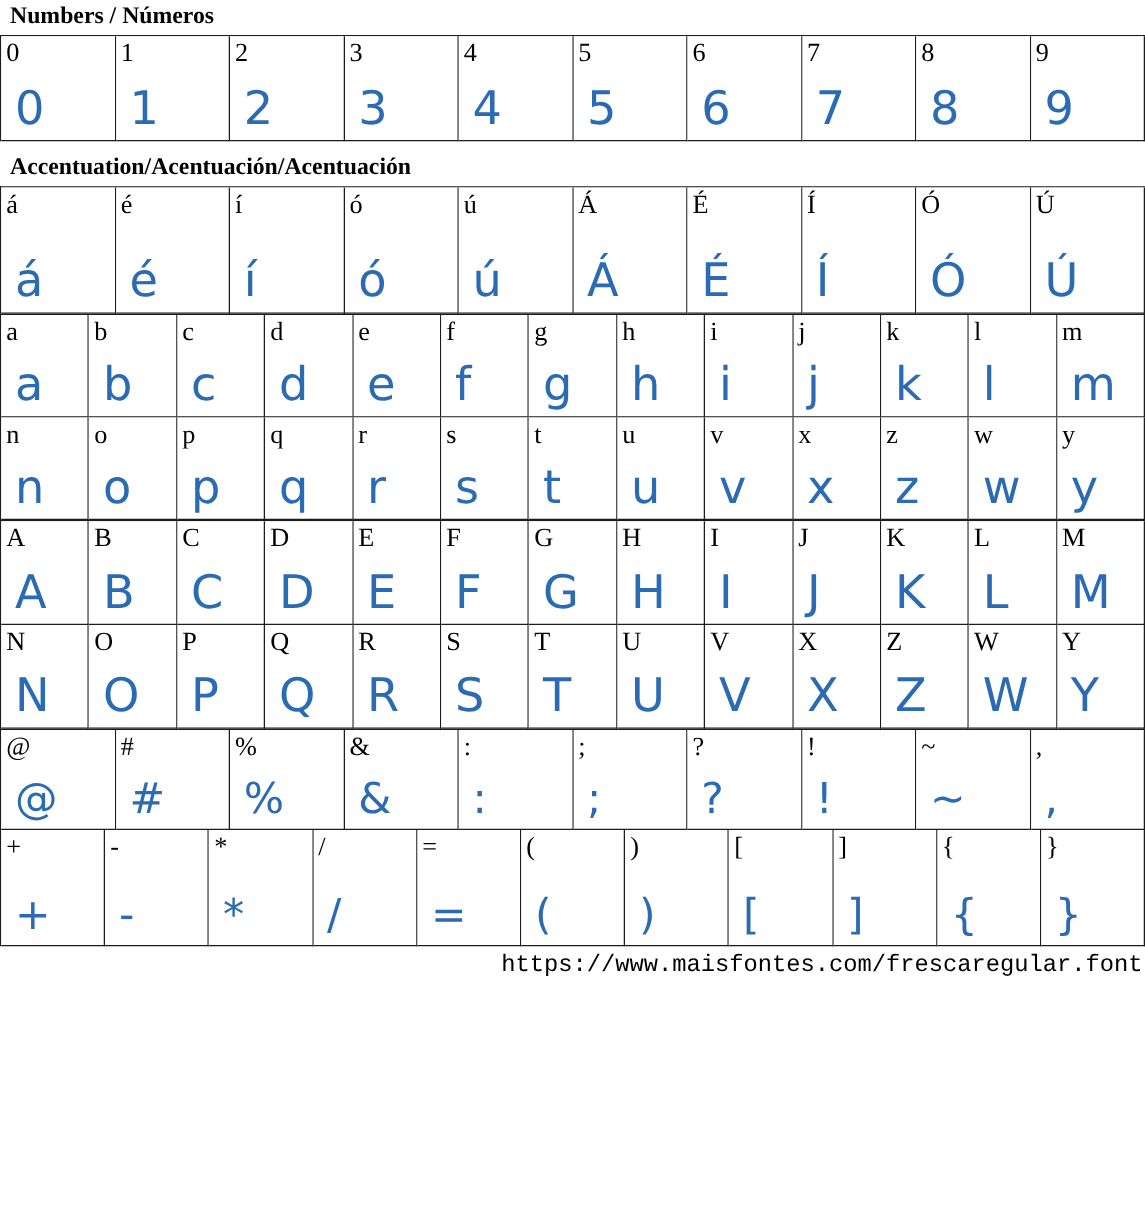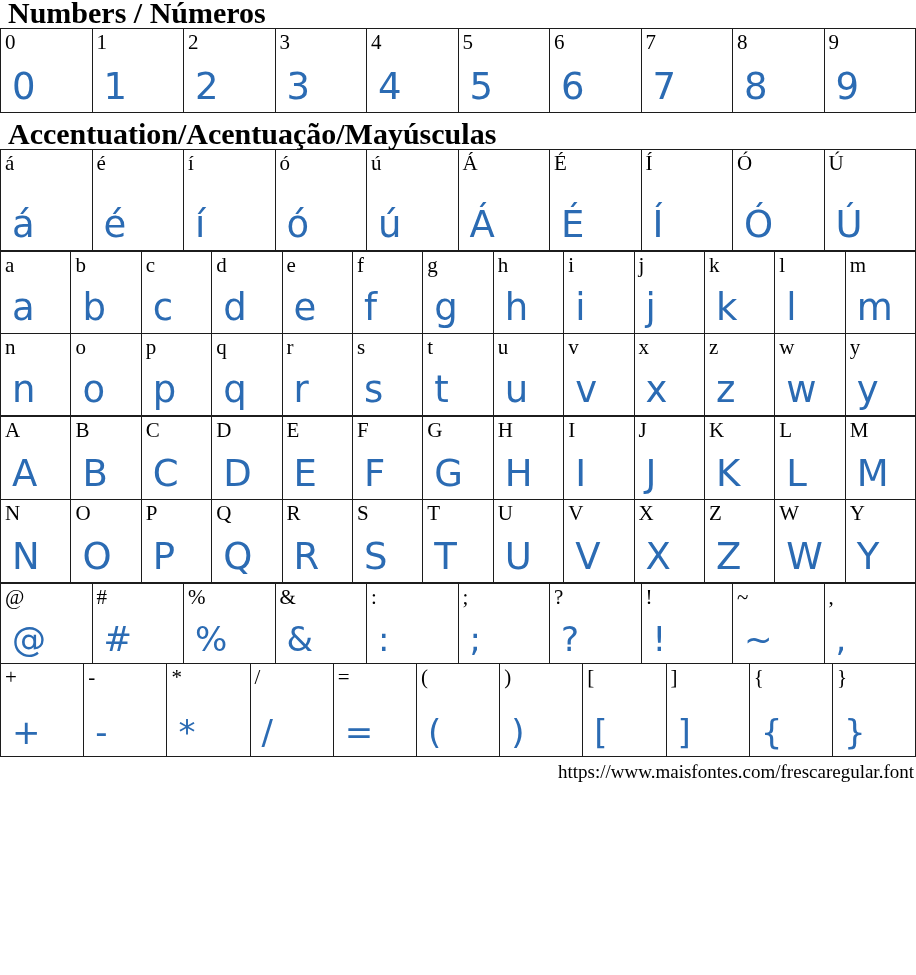--- a/index.html
+++ b/index.html
@@ -11,21 +11,21 @@
   html,body{margin:0;padding:0;}
   body{
     width:916px;height:975px;
     background:#ffffff;
     font-family:"Liberation Serif", serif;
     overflow:hidden;
   }
   .section-title{
     font-family:"Liberation Serif", serif;
     font-weight:700;
-    font-size:30px;
+    font-size:19px;
     line-height:24px;
     color:#000;
     margin:9px 0 3px 0;
     padding-left:8px;
   }
   .section:first-child .section-title{margin-top:1px;}
   .grid{
     width:916px;
     border-left:1px solid var(--grid-border);
     border-top:1px solid var(--grid-border);
@@ -59,21 +59,21 @@
   }
   
   .sec-numbers      .grid-row{height:84px;}
   .sec-accentuation .grid-row{height:101px;}
   .sec-lowercase    .grid-row{height:82px;}
   .sec-uppercase    .grid-row{height:83px;}
   .sec-others       .grid-row:first-child{height:80px;}
   .sec-others       .grid-row:last-child{height:93px;}
   .sec-others .glyph-sample{font-size:34px;}
   .footer-url{
-    font-family:Liberation Serif, serif;
+    font-family:Liberation Mono, monospace;
     font-size:19px;
     line-height:22px;
     color:#000;
     text-align:right;
     margin-top:4px;
     padding-right:2px;
   }
 </style>
 </head>
 <body>
@@ -120,21 +120,21 @@
             <span class="glyph-sample">8</span>
           </div>
           <div class="glyph-cell">
             <span class="glyph-label">9</span>
             <span class="glyph-sample">9</span>
           </div>
         </div>
       </div>
     </div>
     <div class="section sec-accentuation">
-      <div class="section-title">Accentuation/Acentuação/Mayúsculas</div>
+      <div class="section-title">Accentuation/Acentuación/Acentuación</div>
       <div class="grid">
         <div class="grid-row">
           <div class="glyph-cell">
             <span class="glyph-label">á</span>
             <span class="glyph-sample">á</span>
           </div>
           <div class="glyph-cell">
             <span class="glyph-label">é</span>
             <span class="glyph-sample">é</span>
           </div>

